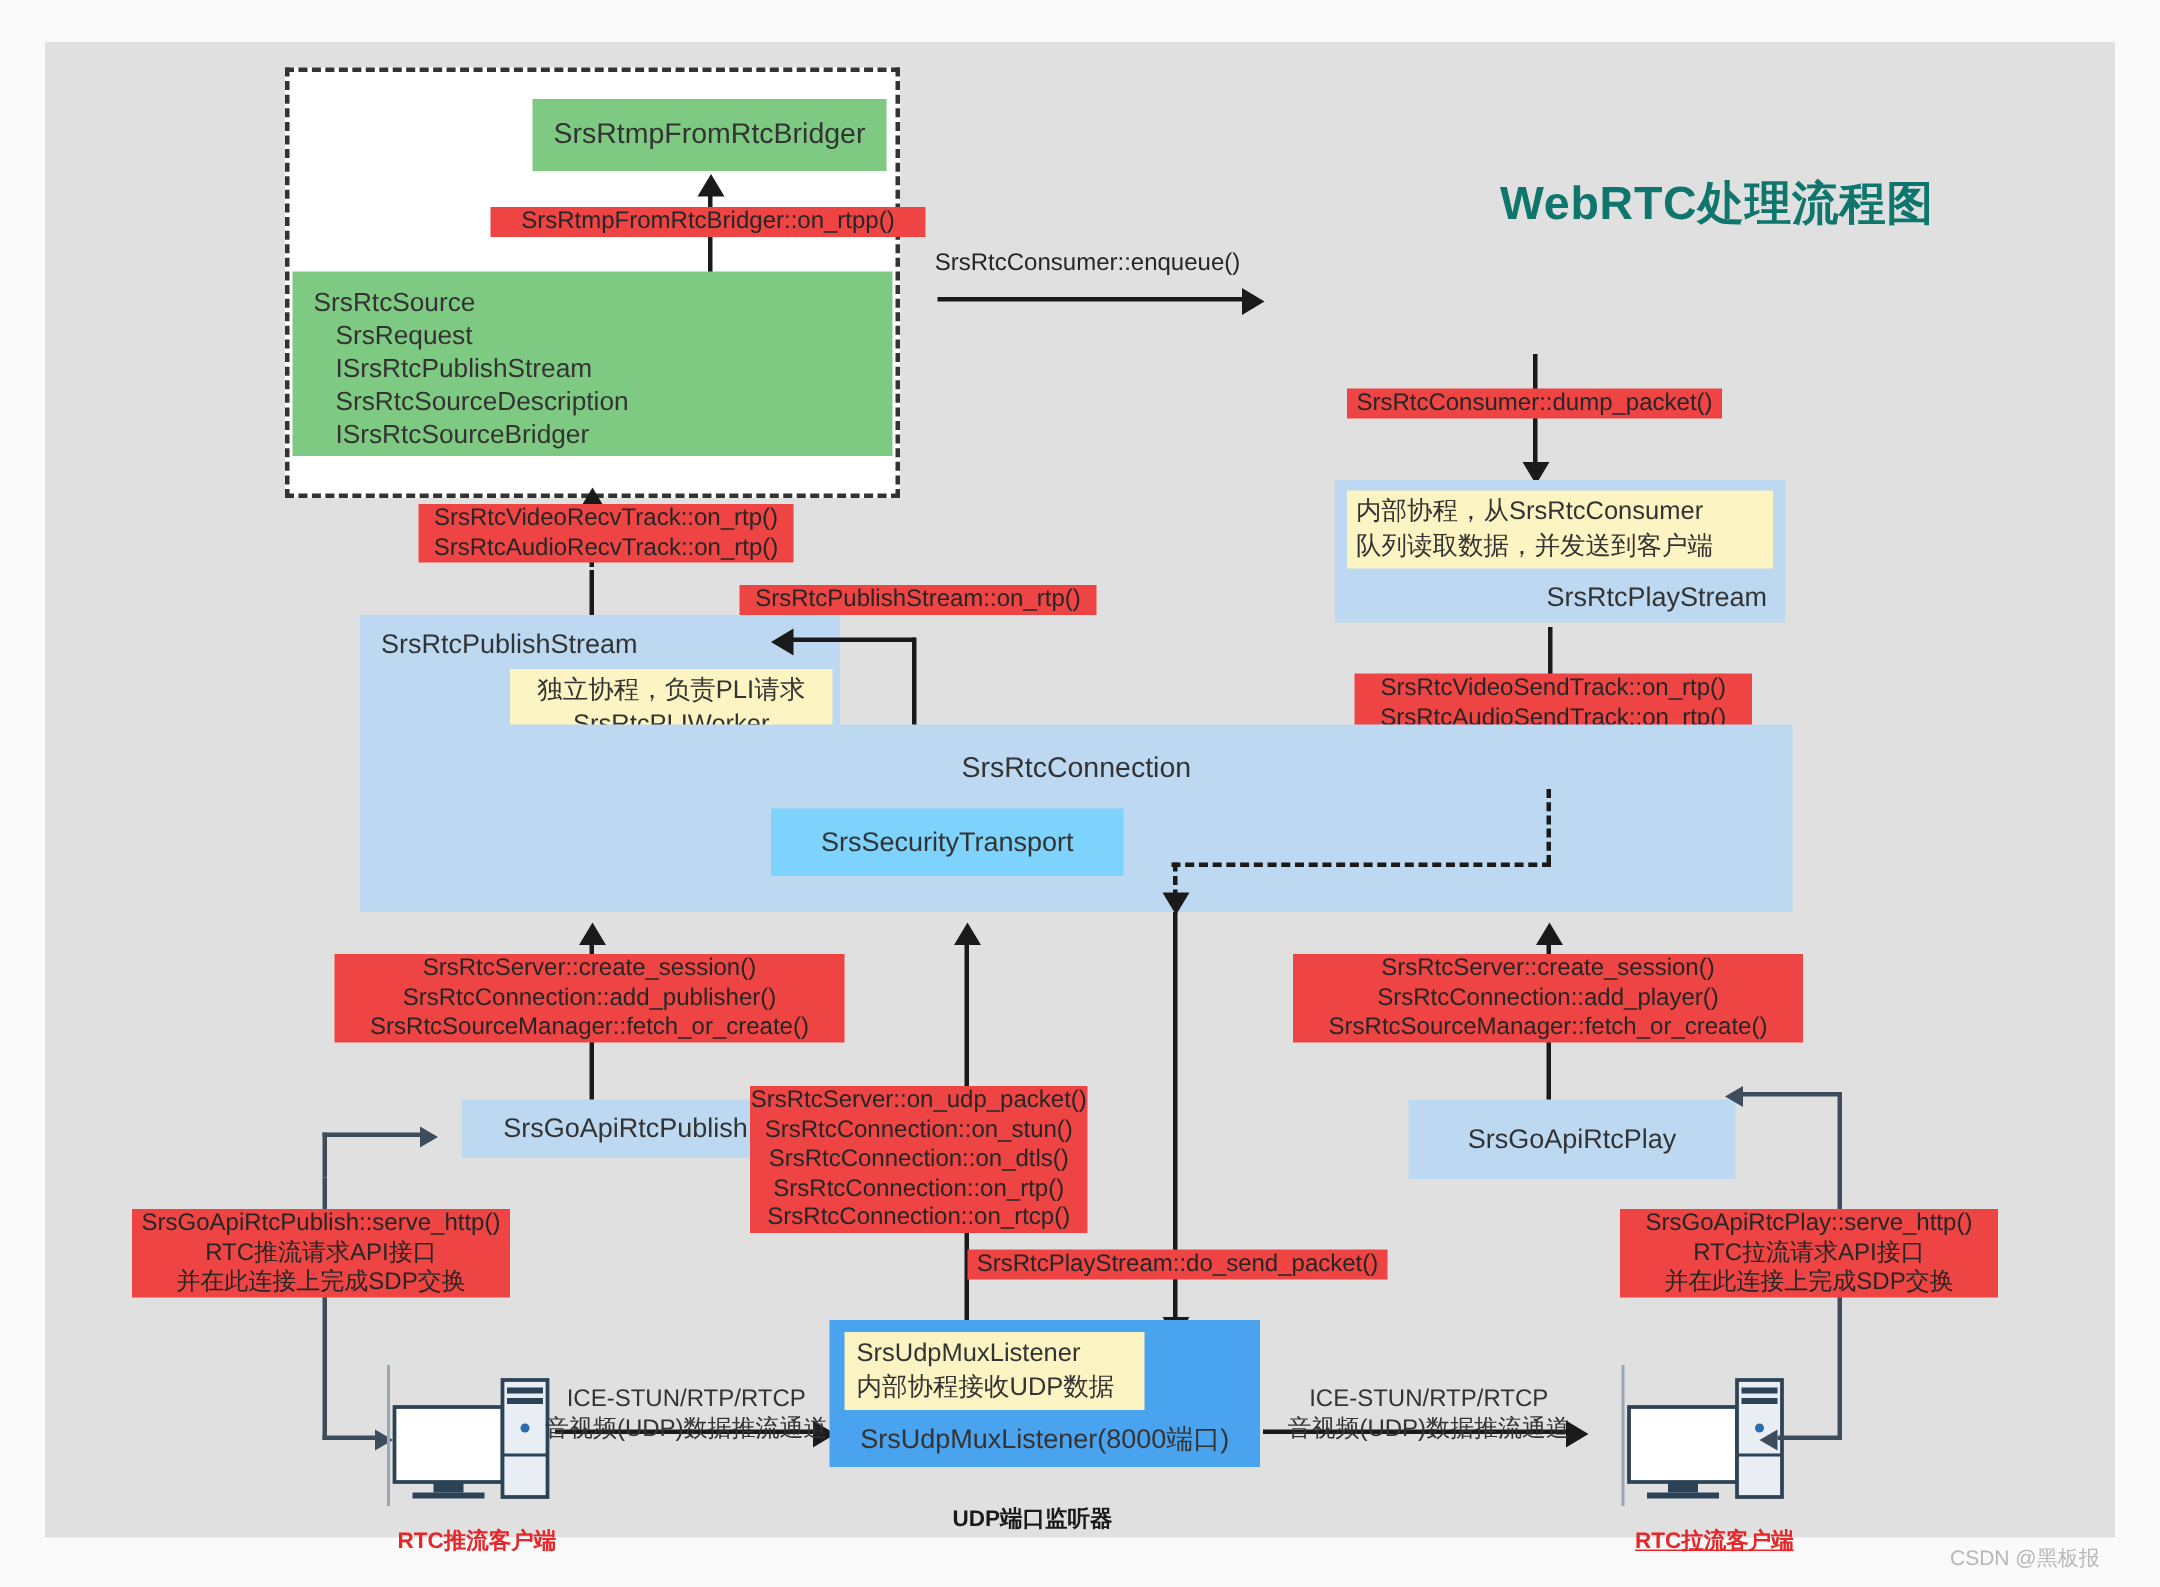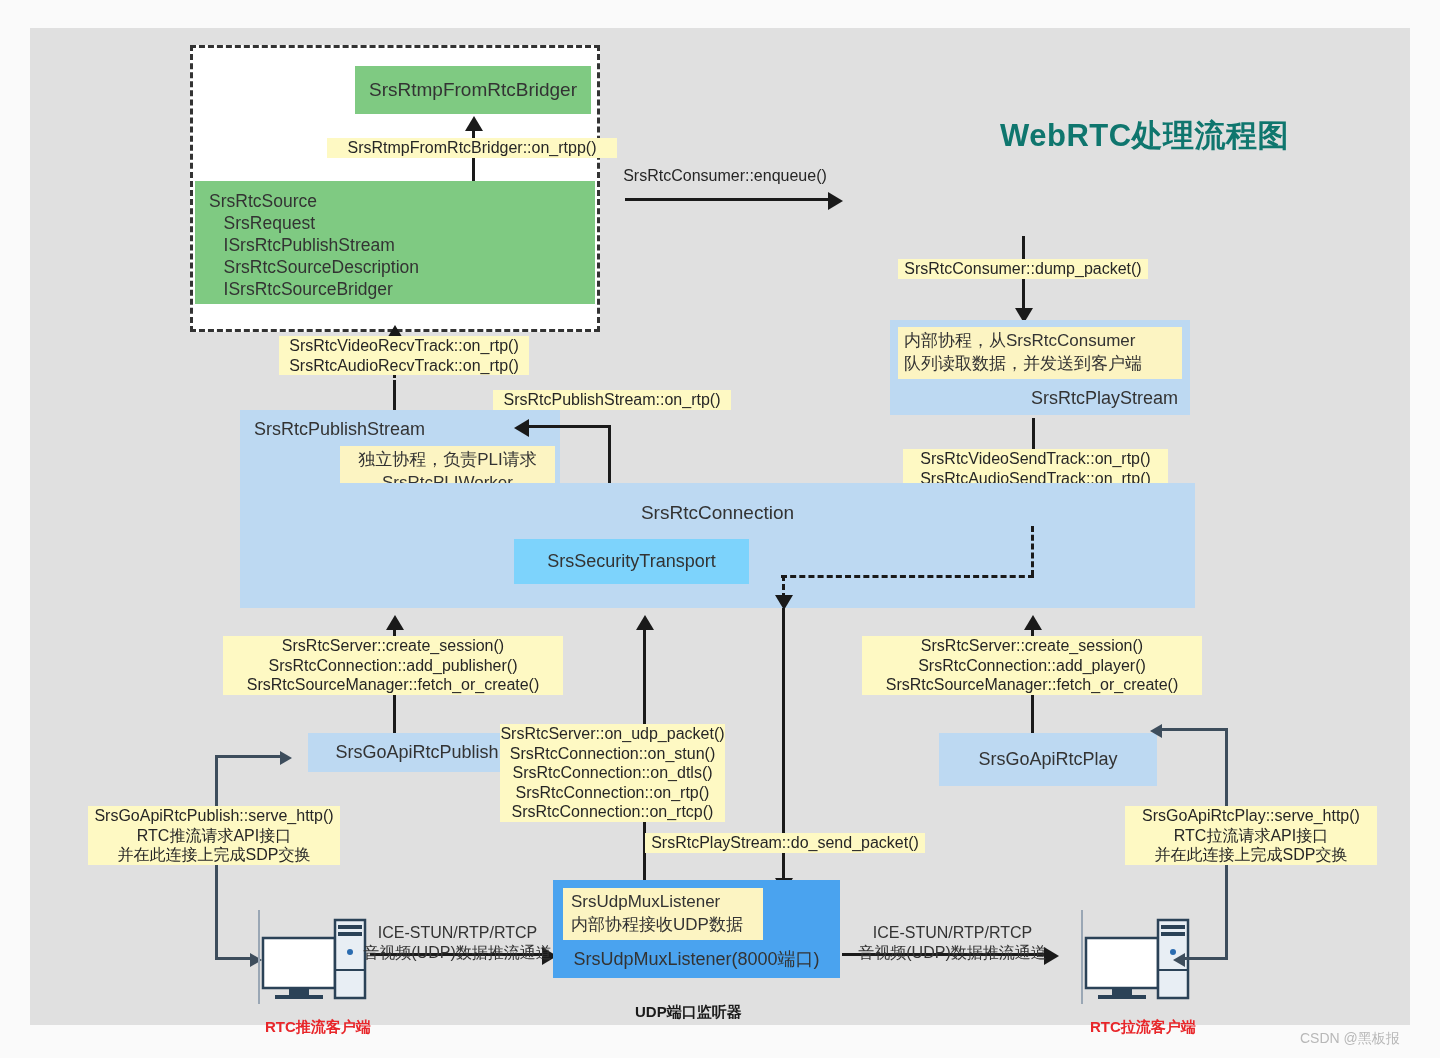--- a/index.html
+++ b/index.html
@@ -1,20 +1,20 @@
 <!DOCTYPE html>
 <html><head>
 <meta charset="utf-8">
 <style>
   html,body{margin:0;padding:0;background:#fafafa;}
   body{width:1440px;height:1058px;font-family:"Liberation Sans","DejaVu Sans",sans-serif;overflow:hidden;}
   #canvas{position:absolute;left:30px;top:28px;width:1380px;height:997px;background:#e0e0e0;}
   .node{position:absolute;box-sizing:border-box;display:flex;align-items:center;justify-content:center;
         color:#333;line-height:1.25;white-space:pre;}
-  .lbl{position:absolute;background:#fef9c3;color:#262626;white-space:pre;text-align:center;line-height:1.22;
+  .lbl{position:absolute;background:#ef4444;color:#262626;white-space:pre;text-align:center;line-height:1.22;
        box-sizing:border-box;}
   .nolbl{background:transparent;}
   .ln{position:absolute;background:#1a1a1a;}
   .vl{width:3px;}
   .hl{height:3px;}
   .dash-v{position:absolute;width:0;border-left:3px dashed #1a1a1a;}
   .dash-h{position:absolute;height:0;border-top:3px dashed #1a1a1a;}
   .ah{position:absolute;width:0;height:0;}
   .ah-up{border-left:9px solid transparent;border-right:9px solid transparent;border-bottom:15px solid #1a1a1a;}
   .ah-dn{border-left:9px solid transparent;border-right:9px solid transparent;border-top:15px solid #1a1a1a;}
@@ -184,27 +184,27 @@
       <rect x="26" y="30" width="72" height="50" fill="#ffffff" stroke="#2b4257" stroke-width="2.5"></rect>
       <rect x="52" y="80" width="20" height="7" fill="#2b4257"></rect>
       <rect x="38" y="87" width="48" height="4" fill="#2b4257"></rect>
       <rect x="98" y="12" width="30" height="78" fill="#e8eef4" stroke="#2b4257" stroke-width="2.5"></rect>
       <rect x="101" y="17" width="24" height="4" fill="#2b4257"></rect>
       <rect x="101" y="24" width="24" height="4" fill="#2b4257"></rect>
       <line x1="98" y1="62" x2="128" y2="62" stroke="#2b4257" stroke-width="2"></line>
       <circle cx="113" cy="44" r="3" fill="#2b6cb0"></circle>
     </svg>
   </div>
-  <div class="cap" style="left:1060px;top:990px;">RTC拉流客户端</div>
+  <div class="cap" style="left:1060px;top:990px;text-decoration:underline;">RTC拉流客户端</div>
 
   <div class="ln thin" style="left:1195px;top:700px;width:3px;height:232px;"></div>
   <div class="ln thin" style="left:1132px;top:700px;width:66px;height:3px;"></div>
   <div class="ah ahs-lf" style="left:1120px;top:696px;"></div>
   <div class="ln thin" style="left:1155px;top:929px;width:43px;height:3px;"></div>
   <div class="ah ahs-lf" style="left:1143px;top:925px;"></div>
 
-  <div class="lbl" style="left:1095px;top:778px;width:252px;font-size:16px;">SrsGoApiRtcPlay::serve_http()
+  <div class="lbl" style="left:1050px;top:778px;width:252px;font-size:16px;">SrsGoApiRtcPlay::serve_http()
 RTC拉流请求API接口
 并在此连接上完成SDP交换</div>
 
   <div class="wm" style="position:absolute;left:1270px;top:1002px;right:auto;bottom:auto;">CSDN @黑板报</div>
 
 </div>
 
 </body></html>

